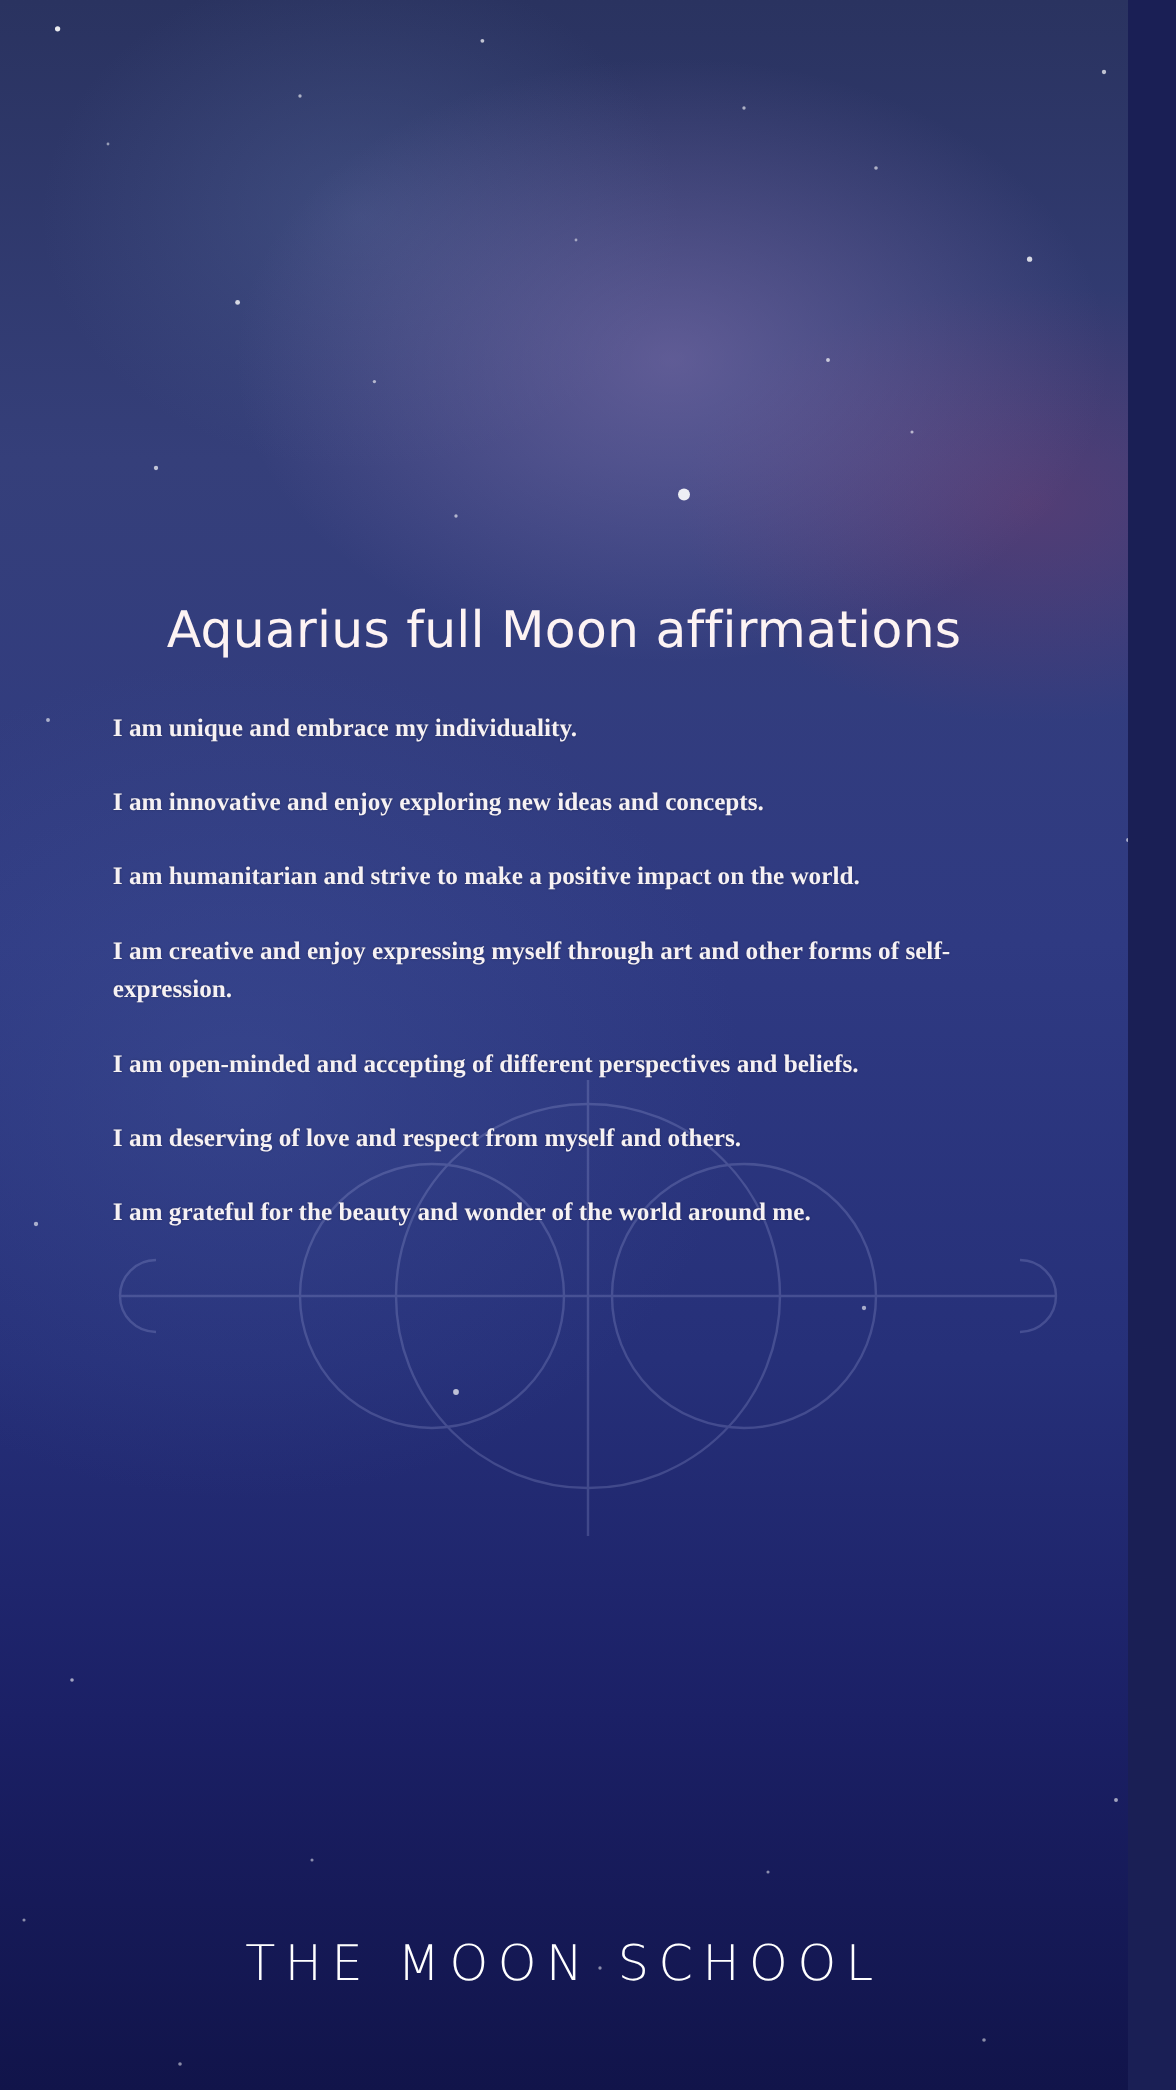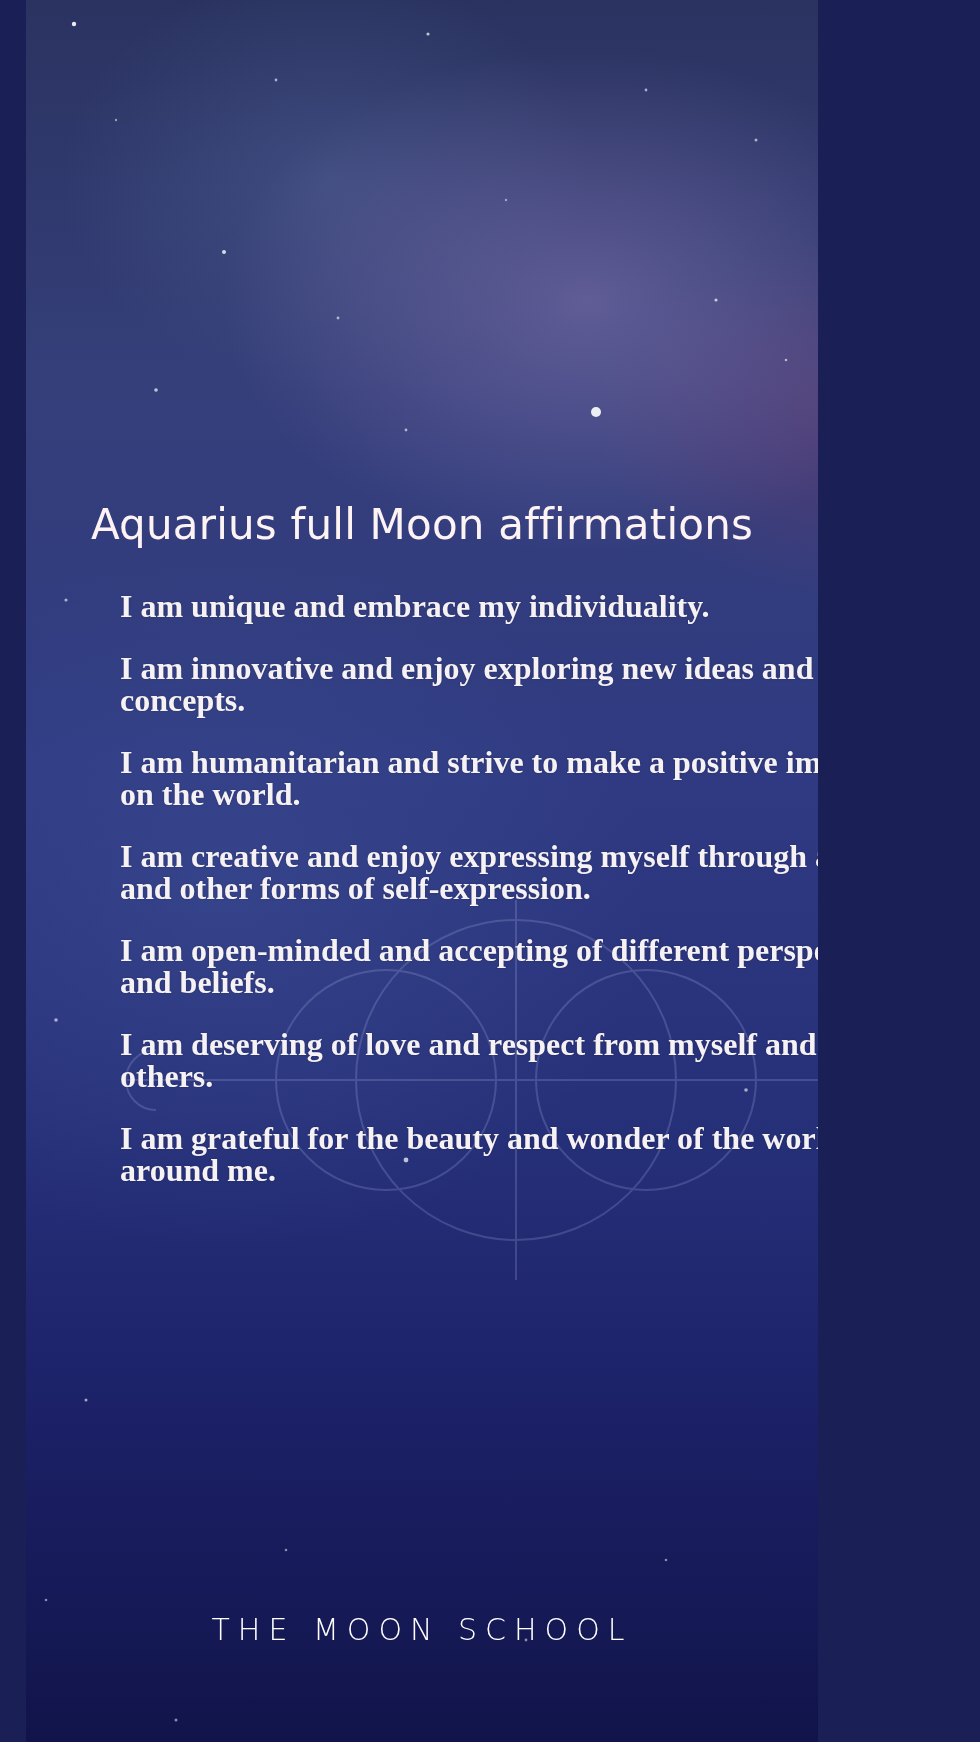--- a/index.html
+++ b/index.html
@@ -1,48 +1,47 @@
 <!DOCTYPE html>
 <html><head>
   <meta charset="utf-8">
   <style>
     html, body { margin: 0; padding: 0; }
     body { width: 980px; height: 1742px; overflow: hidden; background: #1a1f55; }
     .poster {
       position: relative;
-      width: 792px; height: 1742px; overflow: hidden;
+      width: 940px; height: 1742px; overflow: hidden;
       background:
         radial-gradient(ellipse 520px 360px at 560px 300px, rgba(150,130,190,0.45), rgba(0,0,0,0) 70%),
         radial-gradient(ellipse 420px 260px at 860px 420px, rgba(120,60,110,0.45), rgba(0,0,0,0) 70%),
         radial-gradient(ellipse 380px 300px at 300px 180px, rgba(90,110,160,0.35), rgba(0,0,0,0) 70%),
         radial-gradient(ellipse 600px 500px at 200px 900px, rgba(70,90,160,0.35), rgba(0,0,0,0) 70%),
         linear-gradient(180deg, #2a3360 0%, #353f7a 22%, #2f3a82 45%, #263079 65%, #1b2066 82%, #11144a 100%);
-      margin-left: 26px;
     }
     .stars { position: absolute; inset: 0; width: 980px; height: 1742px; }
     .sigil { position: absolute; left: 90px; top: 880px; width: 800px; height: 420px; opacity: 0.18; }
     .title {
       position: absolute; left: 0; right: 0; top: 500px;
       text-align: center;
       font-family: "DejaVu Sans", sans-serif;
       font-size: 42px; color: #fdf3f3; letter-spacing: 0.2px;
       font-weight: 500;
     }
     .list { position: absolute; left: 94px; top: 590px; width: 790px; margin: 0; padding: 0; list-style: none; }
     .list li {
       font-family: "Liberation Serif", serif;
-      font-size: 32px; line-height: 32px; color: #f6f1f3;
+      font-size: 21px; line-height: 32px; color: #f6f1f3;
       margin: 0 0 30px 0; font-weight: bold;
       text-shadow: 0 0 2px rgba(0,0,0,0.25);
     }
     .brand {
       position: absolute; left: 0; right: 0; top: 1612px;
       text-align: center;
       font-family: "DejaVu Sans", sans-serif;
-      font-weight: 200; font-size: 30px; letter-spacing: 8px; color: #ffffff;
+      font-weight: 200; font-size: 41px; letter-spacing: 8px; color: #ffffff;
     }
   </style>
 </head>
 <body>
 
 <div class="poster">
   <svg class="stars" viewBox="0 0 980 1742">
     <g fill="#ffffff">
       <circle cx="48" cy="24" r="2.2" opacity="0.9"></circle>
       <circle cx="570" cy="412" r="5" opacity="0.9"></circle>

